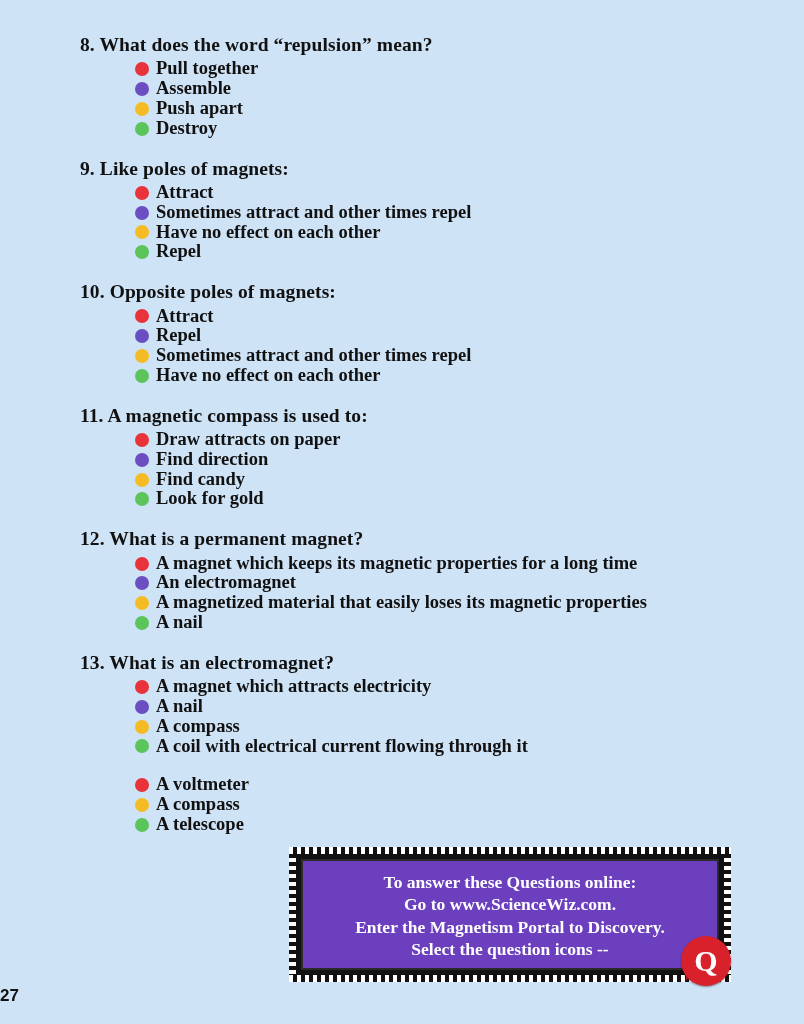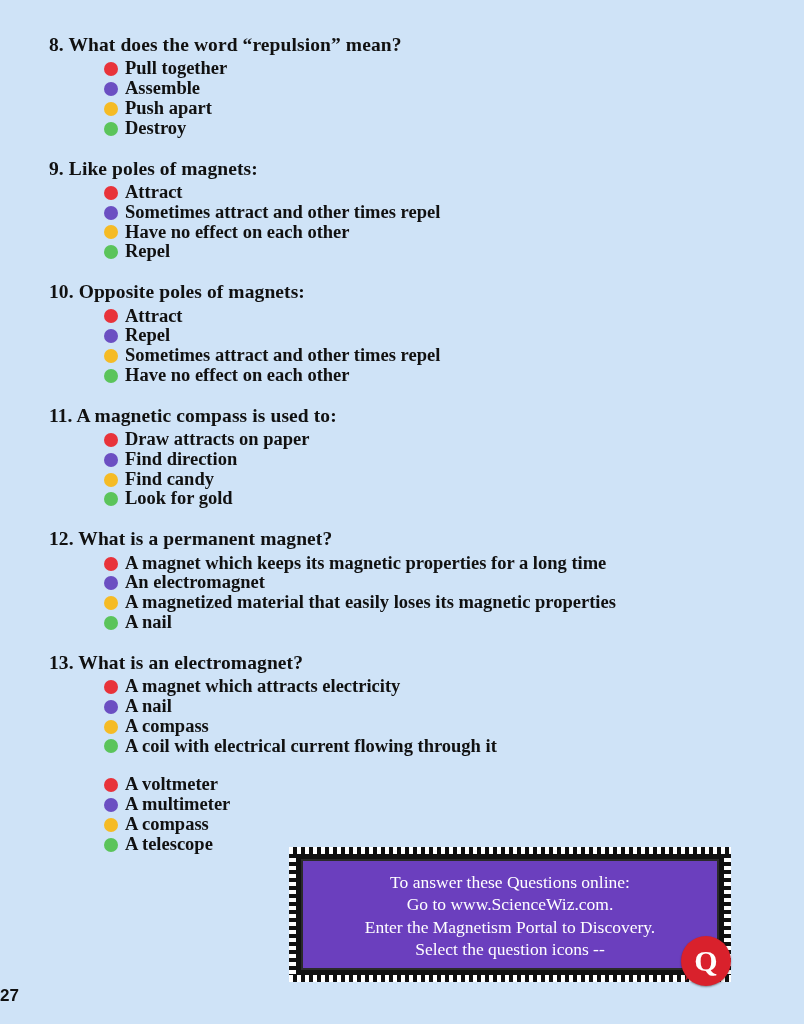--- a/index.html
+++ b/index.html
@@ -13,21 +13,21 @@
     font-family: "Liberation Serif", serif;
     color: #111111;
     overflow: hidden;
     position: relative;
   }
   .page {
     position: relative;
     width: 804px;
     height: 1024px;
     box-sizing: border-box;
-    padding: 34px 40px 0 49px;
+    padding: 34px 40px 0 80px;
   }
   .question-block {
     margin-bottom: 19px;
   }
   .q-text {
     font-size: 19.5px;
     font-weight: bold;
     line-height: 1.15;
     margin: 0 0 3px 0;
     letter-spacing: 0.1px;
@@ -88,21 +88,21 @@
     box-sizing: border-box;
     display: flex;
     flex-direction: column;
     align-items: center;
     justify-content: center;
     padding-top: 2px;
   }
   .promo-line {
     color: #ffffff;
     font-size: 17.5px;
-    font-weight: normal;
+    font-weight: bold;
     line-height: 1.28;
     text-align: right;
     white-space: nowrap;
   }
   .q-badge {
     position: absolute;
     right: -4px;
     bottom: -8px;
     width: 54px;
     height: 54px;
@@ -282,24 +282,20 @@
             <span class="bullet" style="background: rgb(91, 196, 91);"></span>
             <span class="opt-label">A coil with electrical current flowing through it</span>
           </li>
         </ul>
       </div>
       <div class="question-block">
         <ul class="options">
           <li class="option">
             <span class="bullet" style="background: rgb(232, 51, 58);"></span>
             <span class="opt-label">A voltmeter</span>
-          </li>
-          <li class="option">
-            <span class="bullet" style="background: rgb(107, 79, 194);"></span>
-            <span class="opt-label">A multimeter</span>
           </li>
           <li class="option">
             <span class="bullet" style="background: rgb(245, 187, 37);"></span>
             <span class="opt-label">A compass</span>
           </li>
           <li class="option">
             <span class="bullet" style="background: rgb(91, 196, 91);"></span>
             <span class="opt-label">A telescope</span>
           </li>
         </ul>

